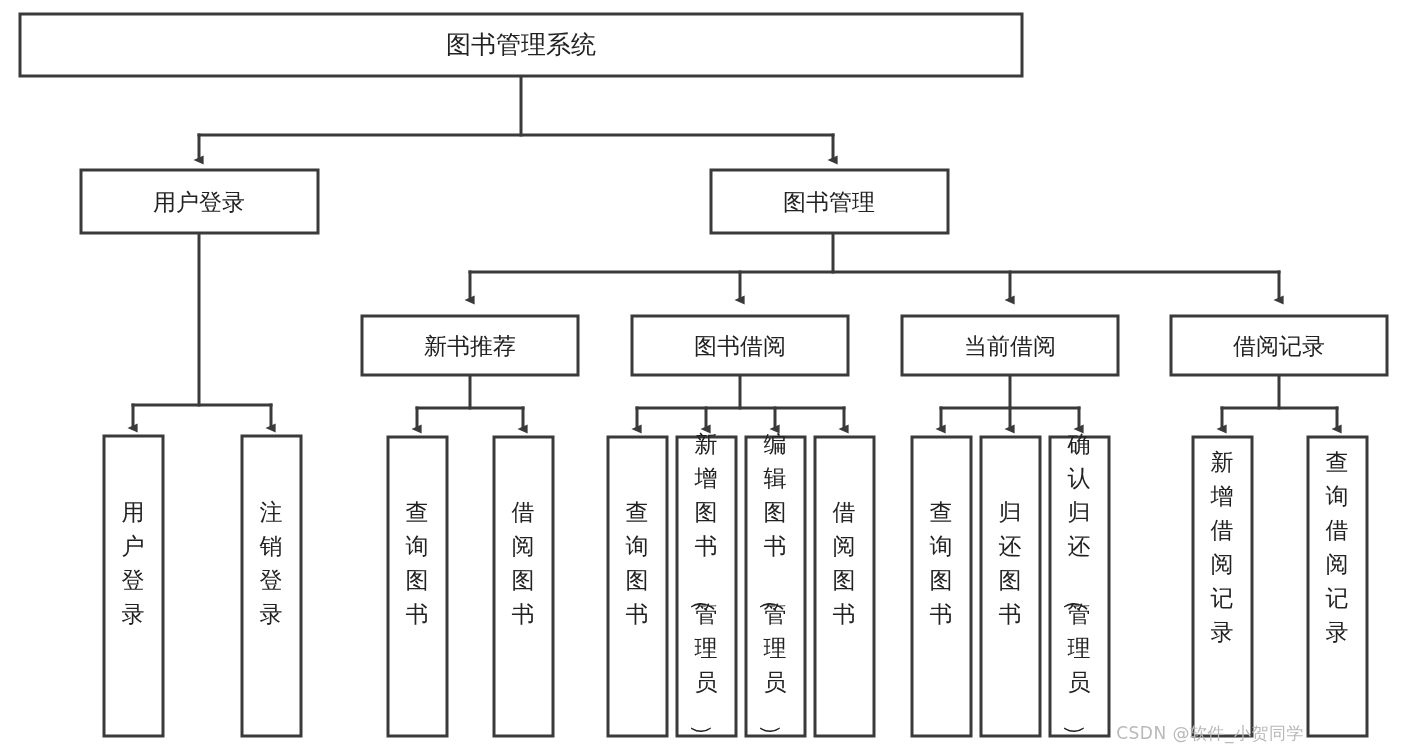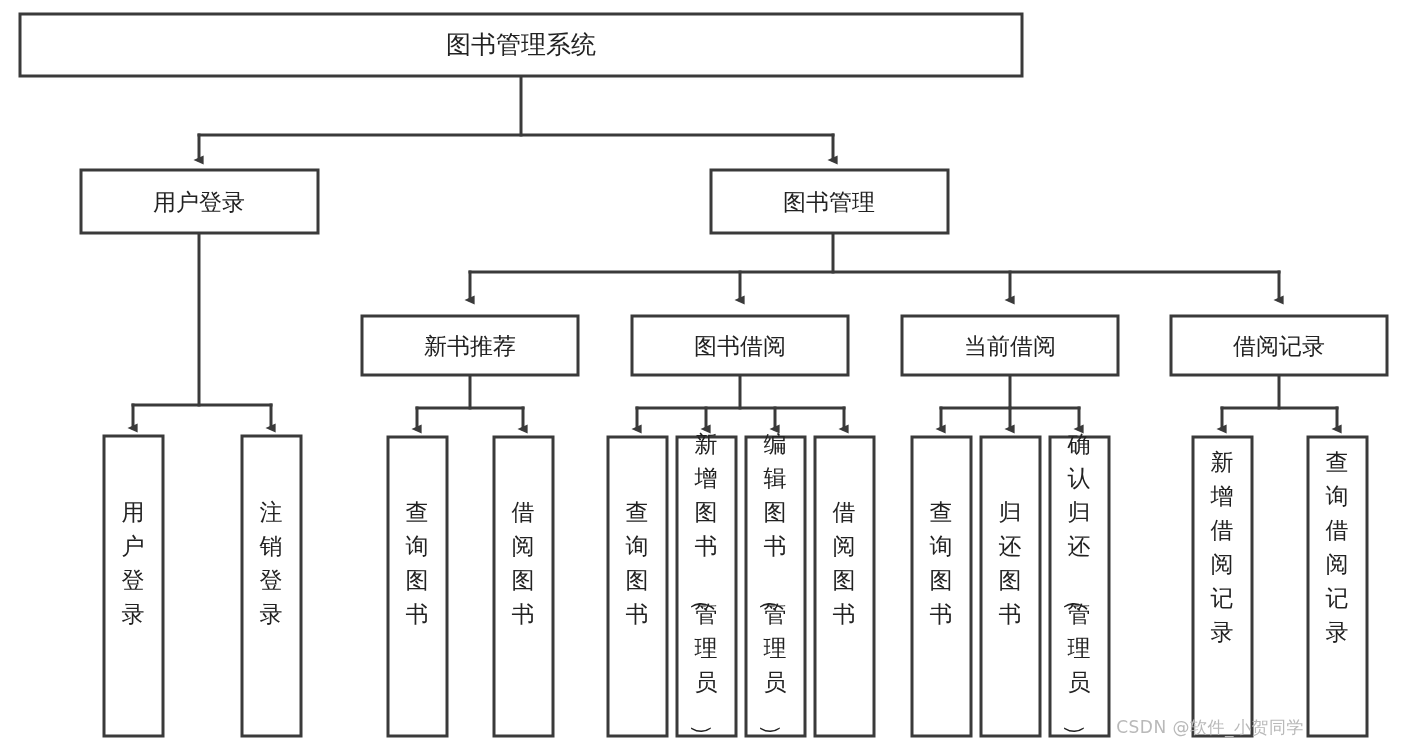--- a/index.html
+++ b/index.html
@@ -22,21 +22,21 @@
   .lvl2-label{font-size:23px;}
   .lvl3-label{font-size:23px;}
   .leaf-label{
     font-family:"DejaVu Sans","Liberation Sans",sans-serif;
     fill:#222222;
     font-size:23px;
     text-anchor:middle;
   }
   .watermark{
     position:absolute;
-    right:8px;bottom:8px;
+    right:8px;bottom:2px;
     font-family:"DejaVu Sans","Liberation Sans",sans-serif;
     font-size:17px;
     color:#b9b9b9;
     white-space:nowrap;
     letter-spacing:0.5px;
   }
 </style>
 </head>
 <body>
 

